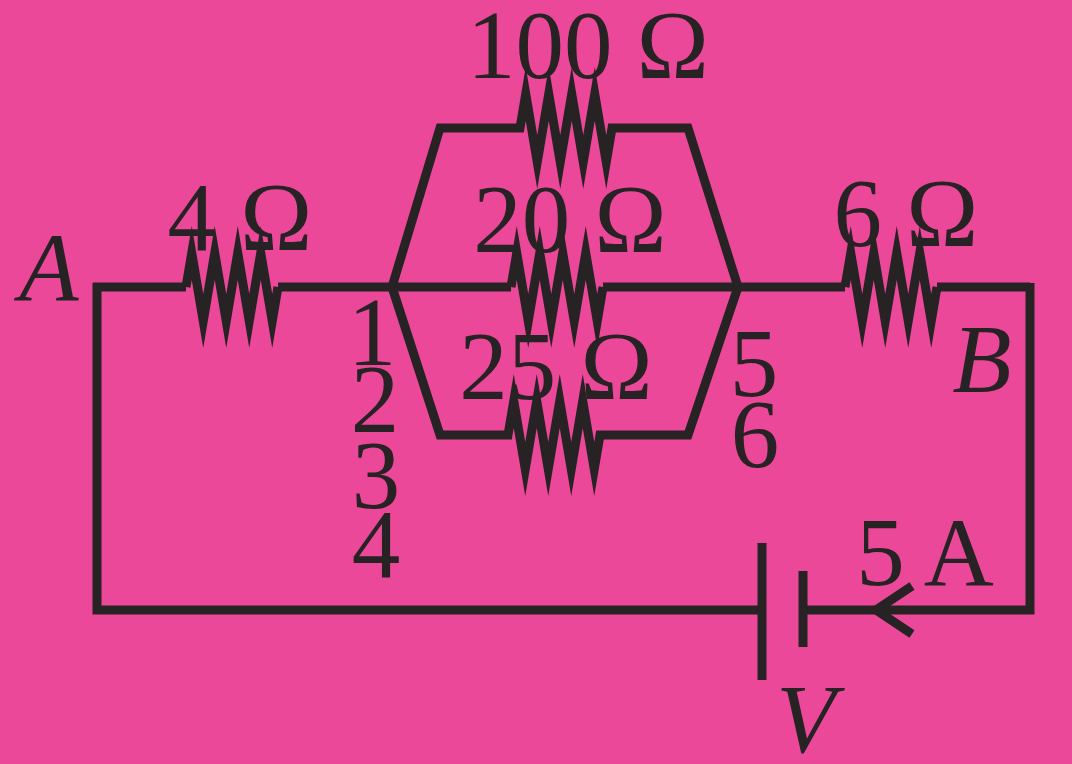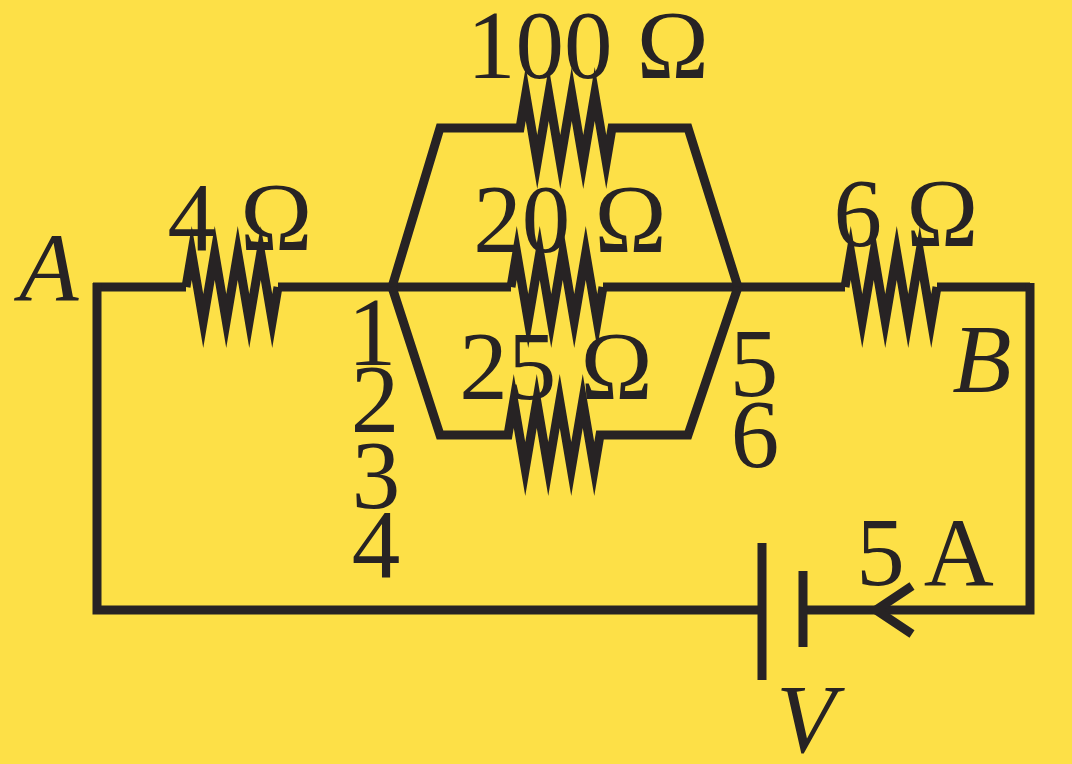--- a/index.html
+++ b/index.html
@@ -4,21 +4,21 @@
 <style>
   html, body {
     margin: 0;
     padding: 0;
     background: #ffffff;
   }
   .stage {
     position: relative;
     width: 1072px;
     height: 764px;
-    background: #fde047;
+    background: #ec4899;
     overflow: hidden;
   }
   svg {
     display: block;
   }
   .lbl {
     font-family: "Liberation Serif", "DejaVu Serif", serif;
     font-size: 97px;
     fill: #272324;
   }

